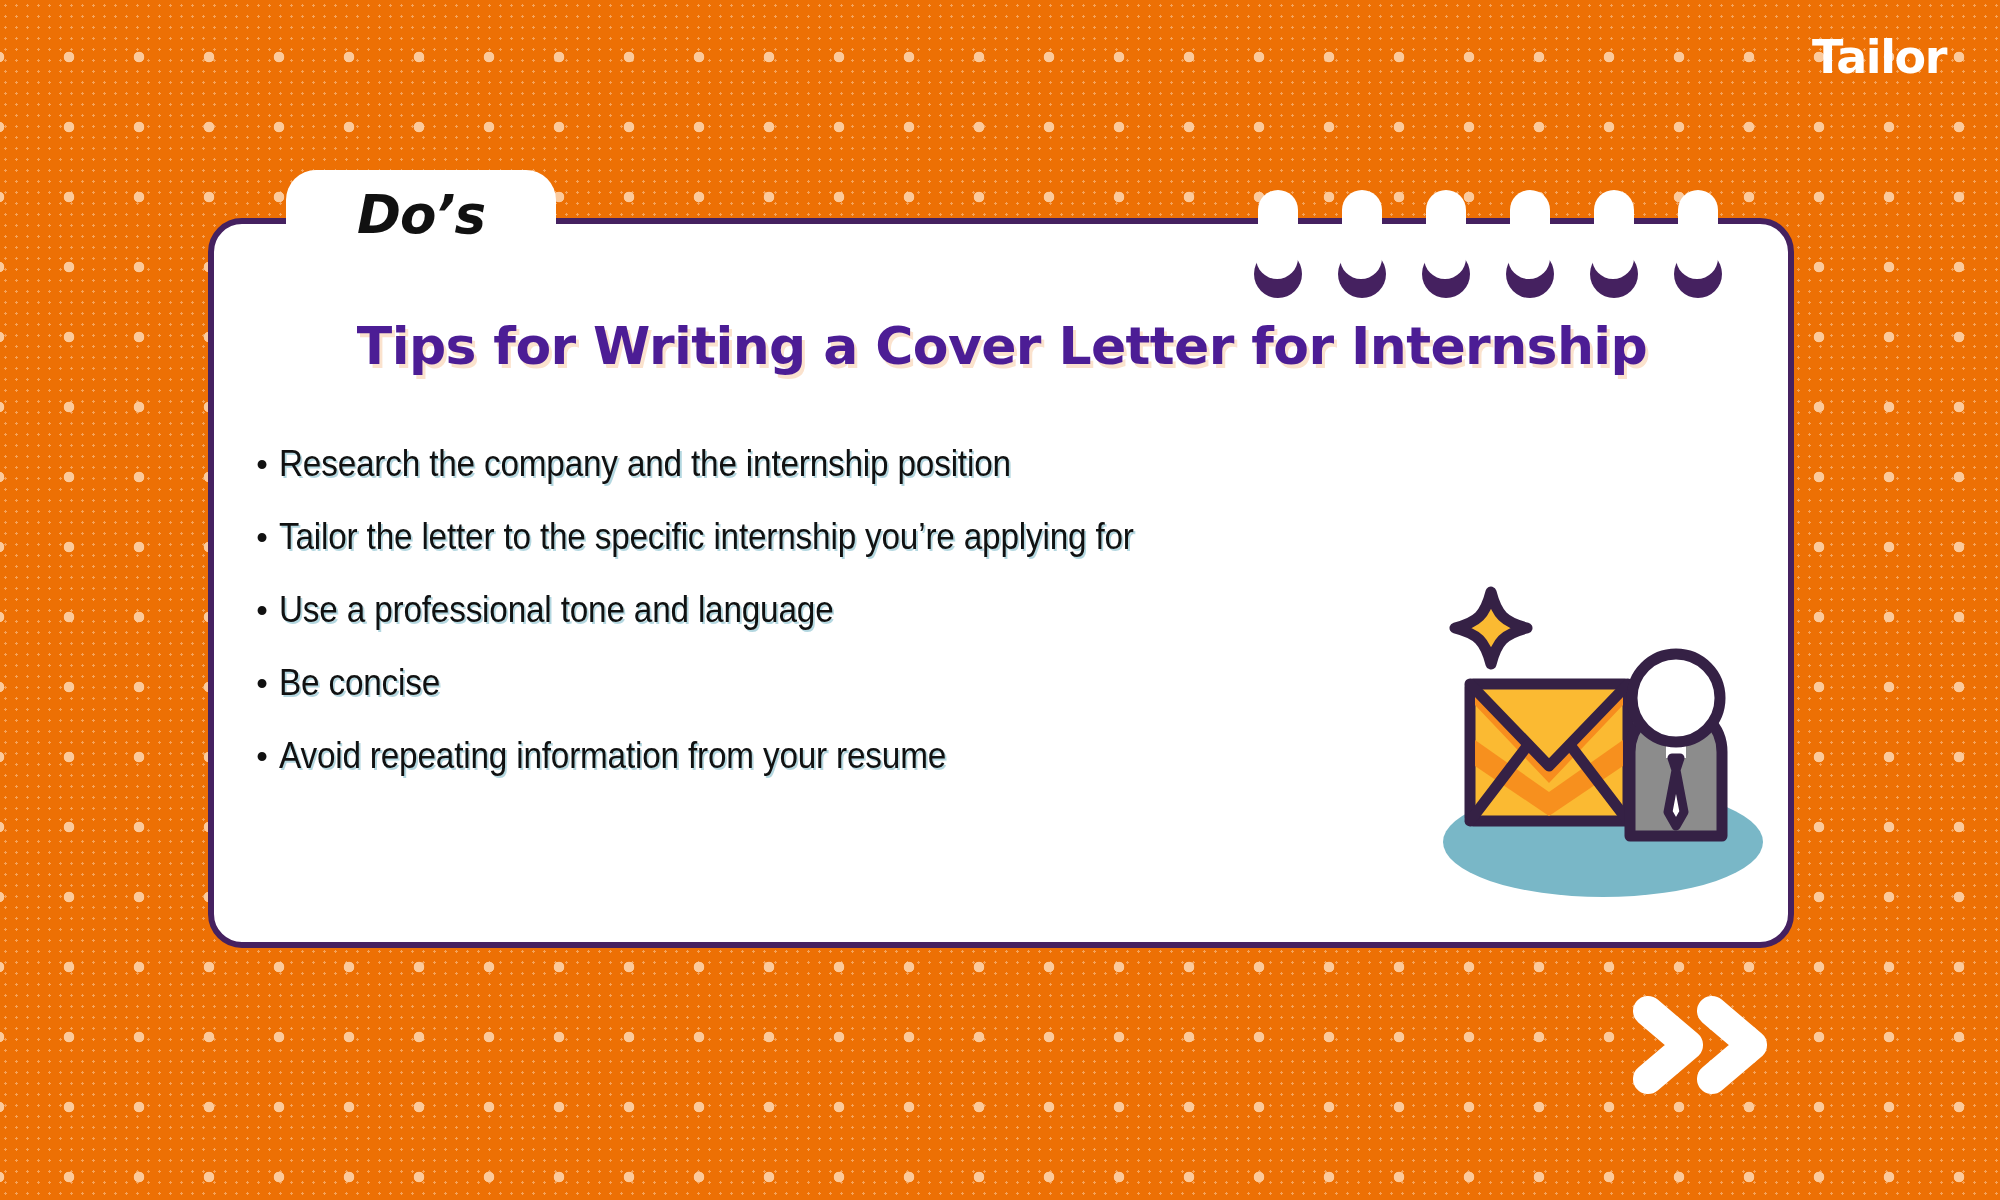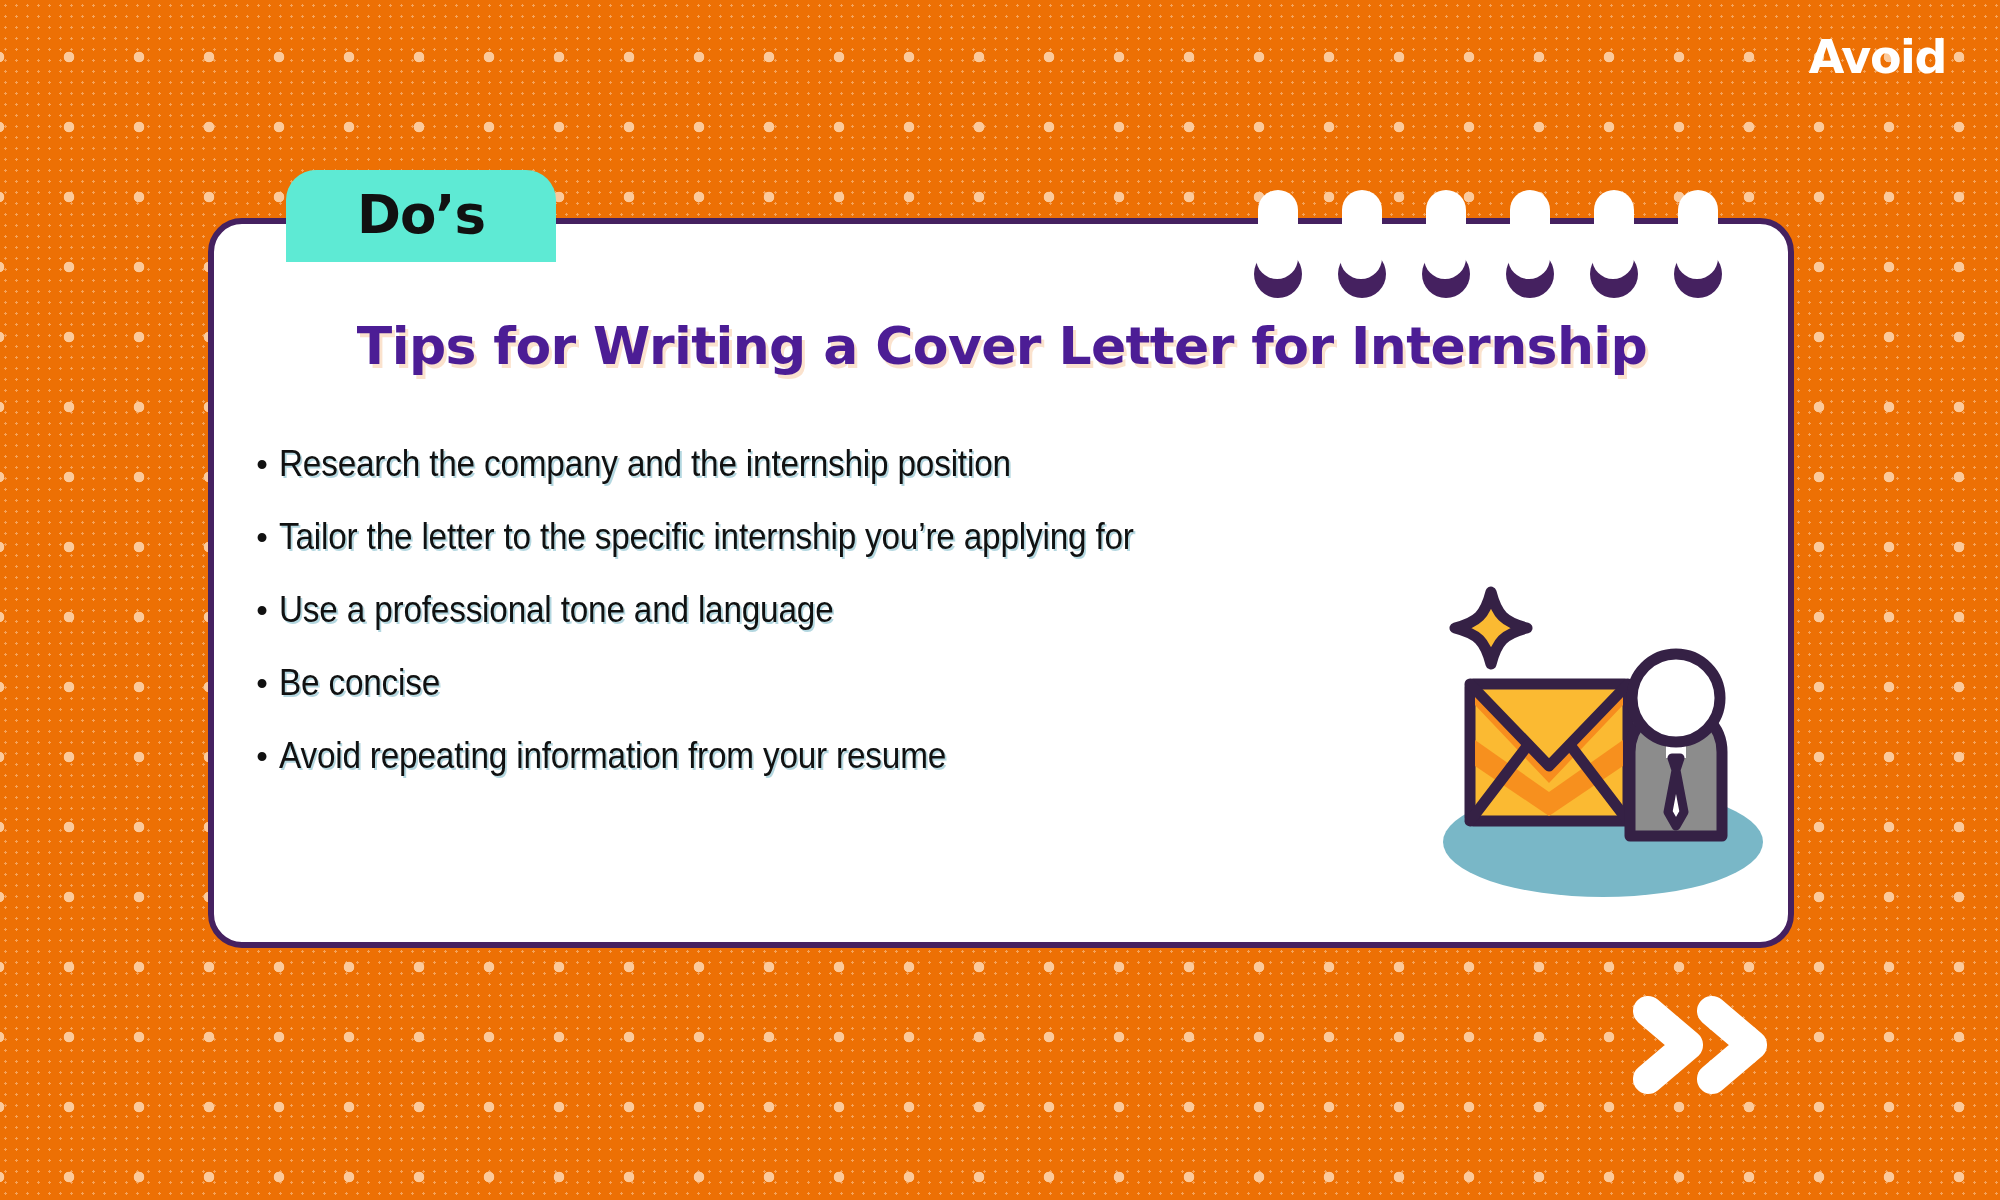--- a/index.html
+++ b/index.html
@@ -41,24 +41,24 @@
     border:6px solid #452160;
     border-radius:34px;
     z-index:3;
   }
 
   
   #dos-tab{
     position:absolute;
     left:286px; top:170px;
     width:270px; height:92px;
-    background:#5eead4;
+    background:#ffffff;
     border-radius:30px 30px 0 0;
     z-index:5;
-    display:flex; align-items:center; justify-content:center;
+    display:flex; align-items:center; justify-content:center;font-style:italic;
   }
   #dos-tab-label{
     font-family:"DejaVu Sans", sans-serif;
     font-size:53px; font-weight:bold; color:#111;
     letter-spacing:-1px;
     padding-bottom:4px;
   }
 
   
   #spiral{
@@ -132,21 +132,21 @@
     position:absolute; left:1630px; top:995px;
     width:170px; height:100px; z-index:4;
   }
 </style>
 </head>
 <body>
 
 <div id="bg-dots-fine"></div>
 <div id="bg-dots-large"></div>
 
-<div id="chegg-logo">Avoid</div>
+<div id="chegg-logo">Tailor</div>
 
 <div id="dos-tab">
   <span id="dos-tab-label">Do’s</span>
 </div>
 
 <div id="card"></div>
 
 <div id="spiral">
   <div class="ring">
       <div class="ring-tab"></div>

